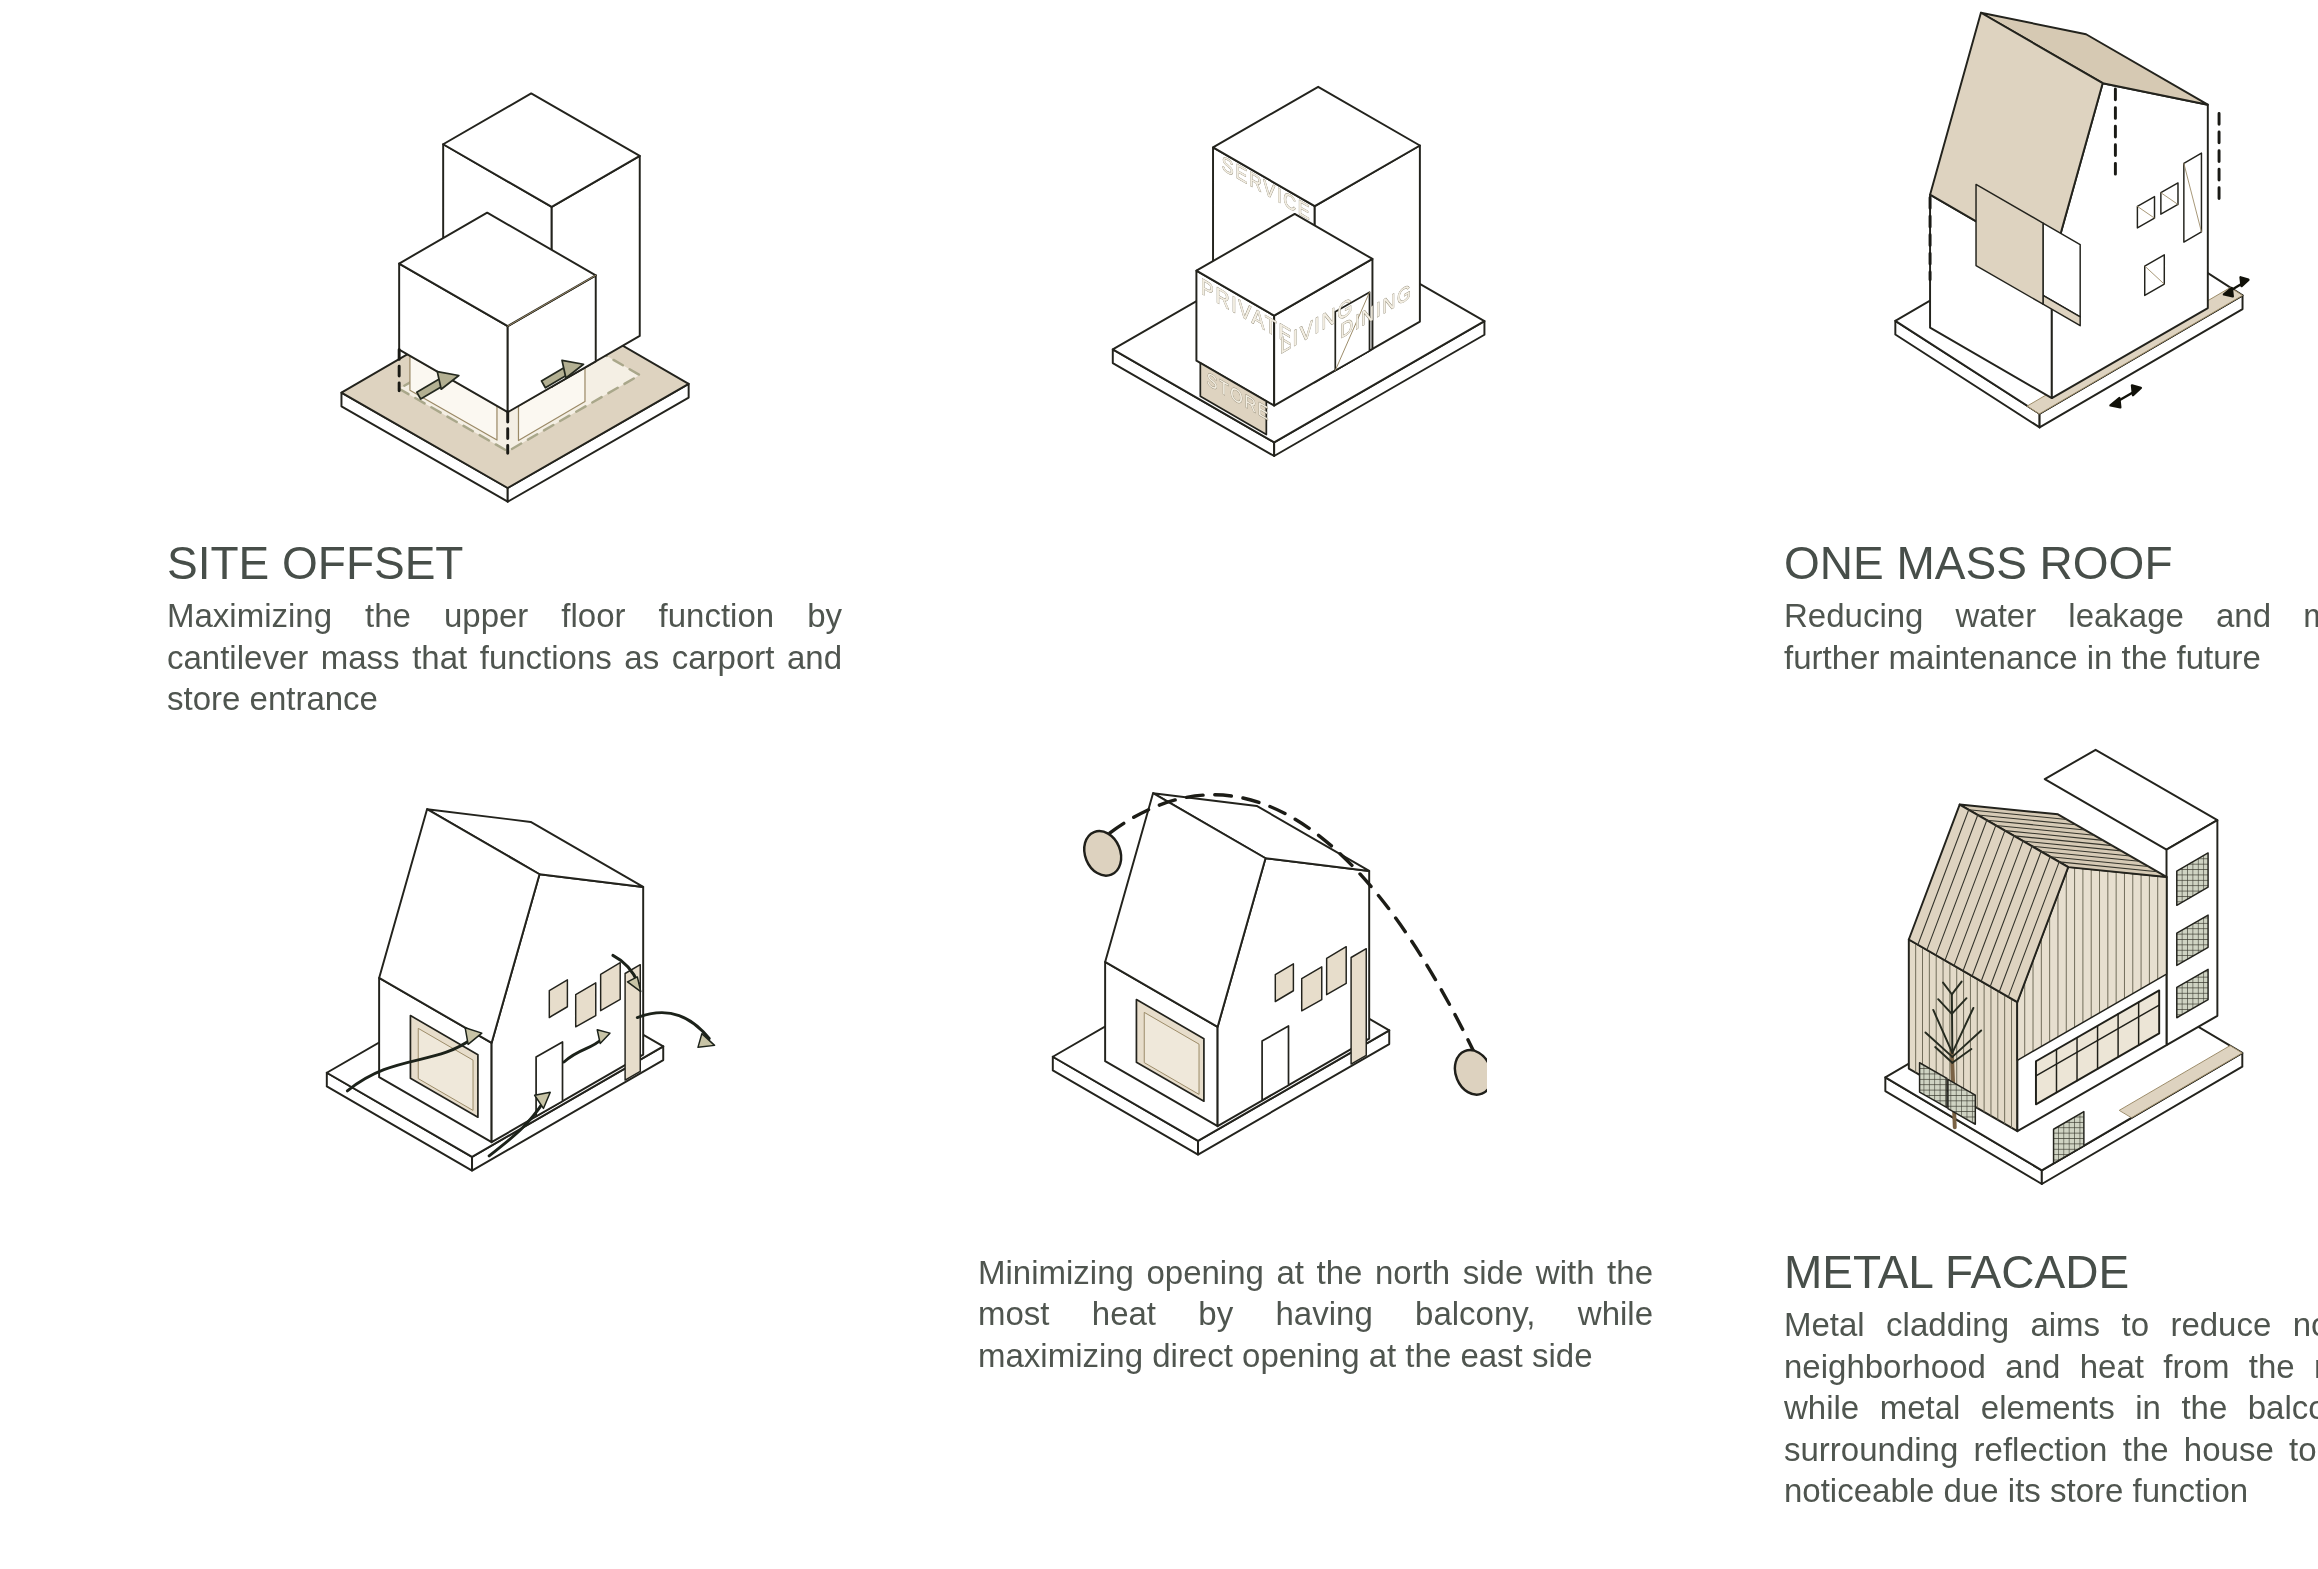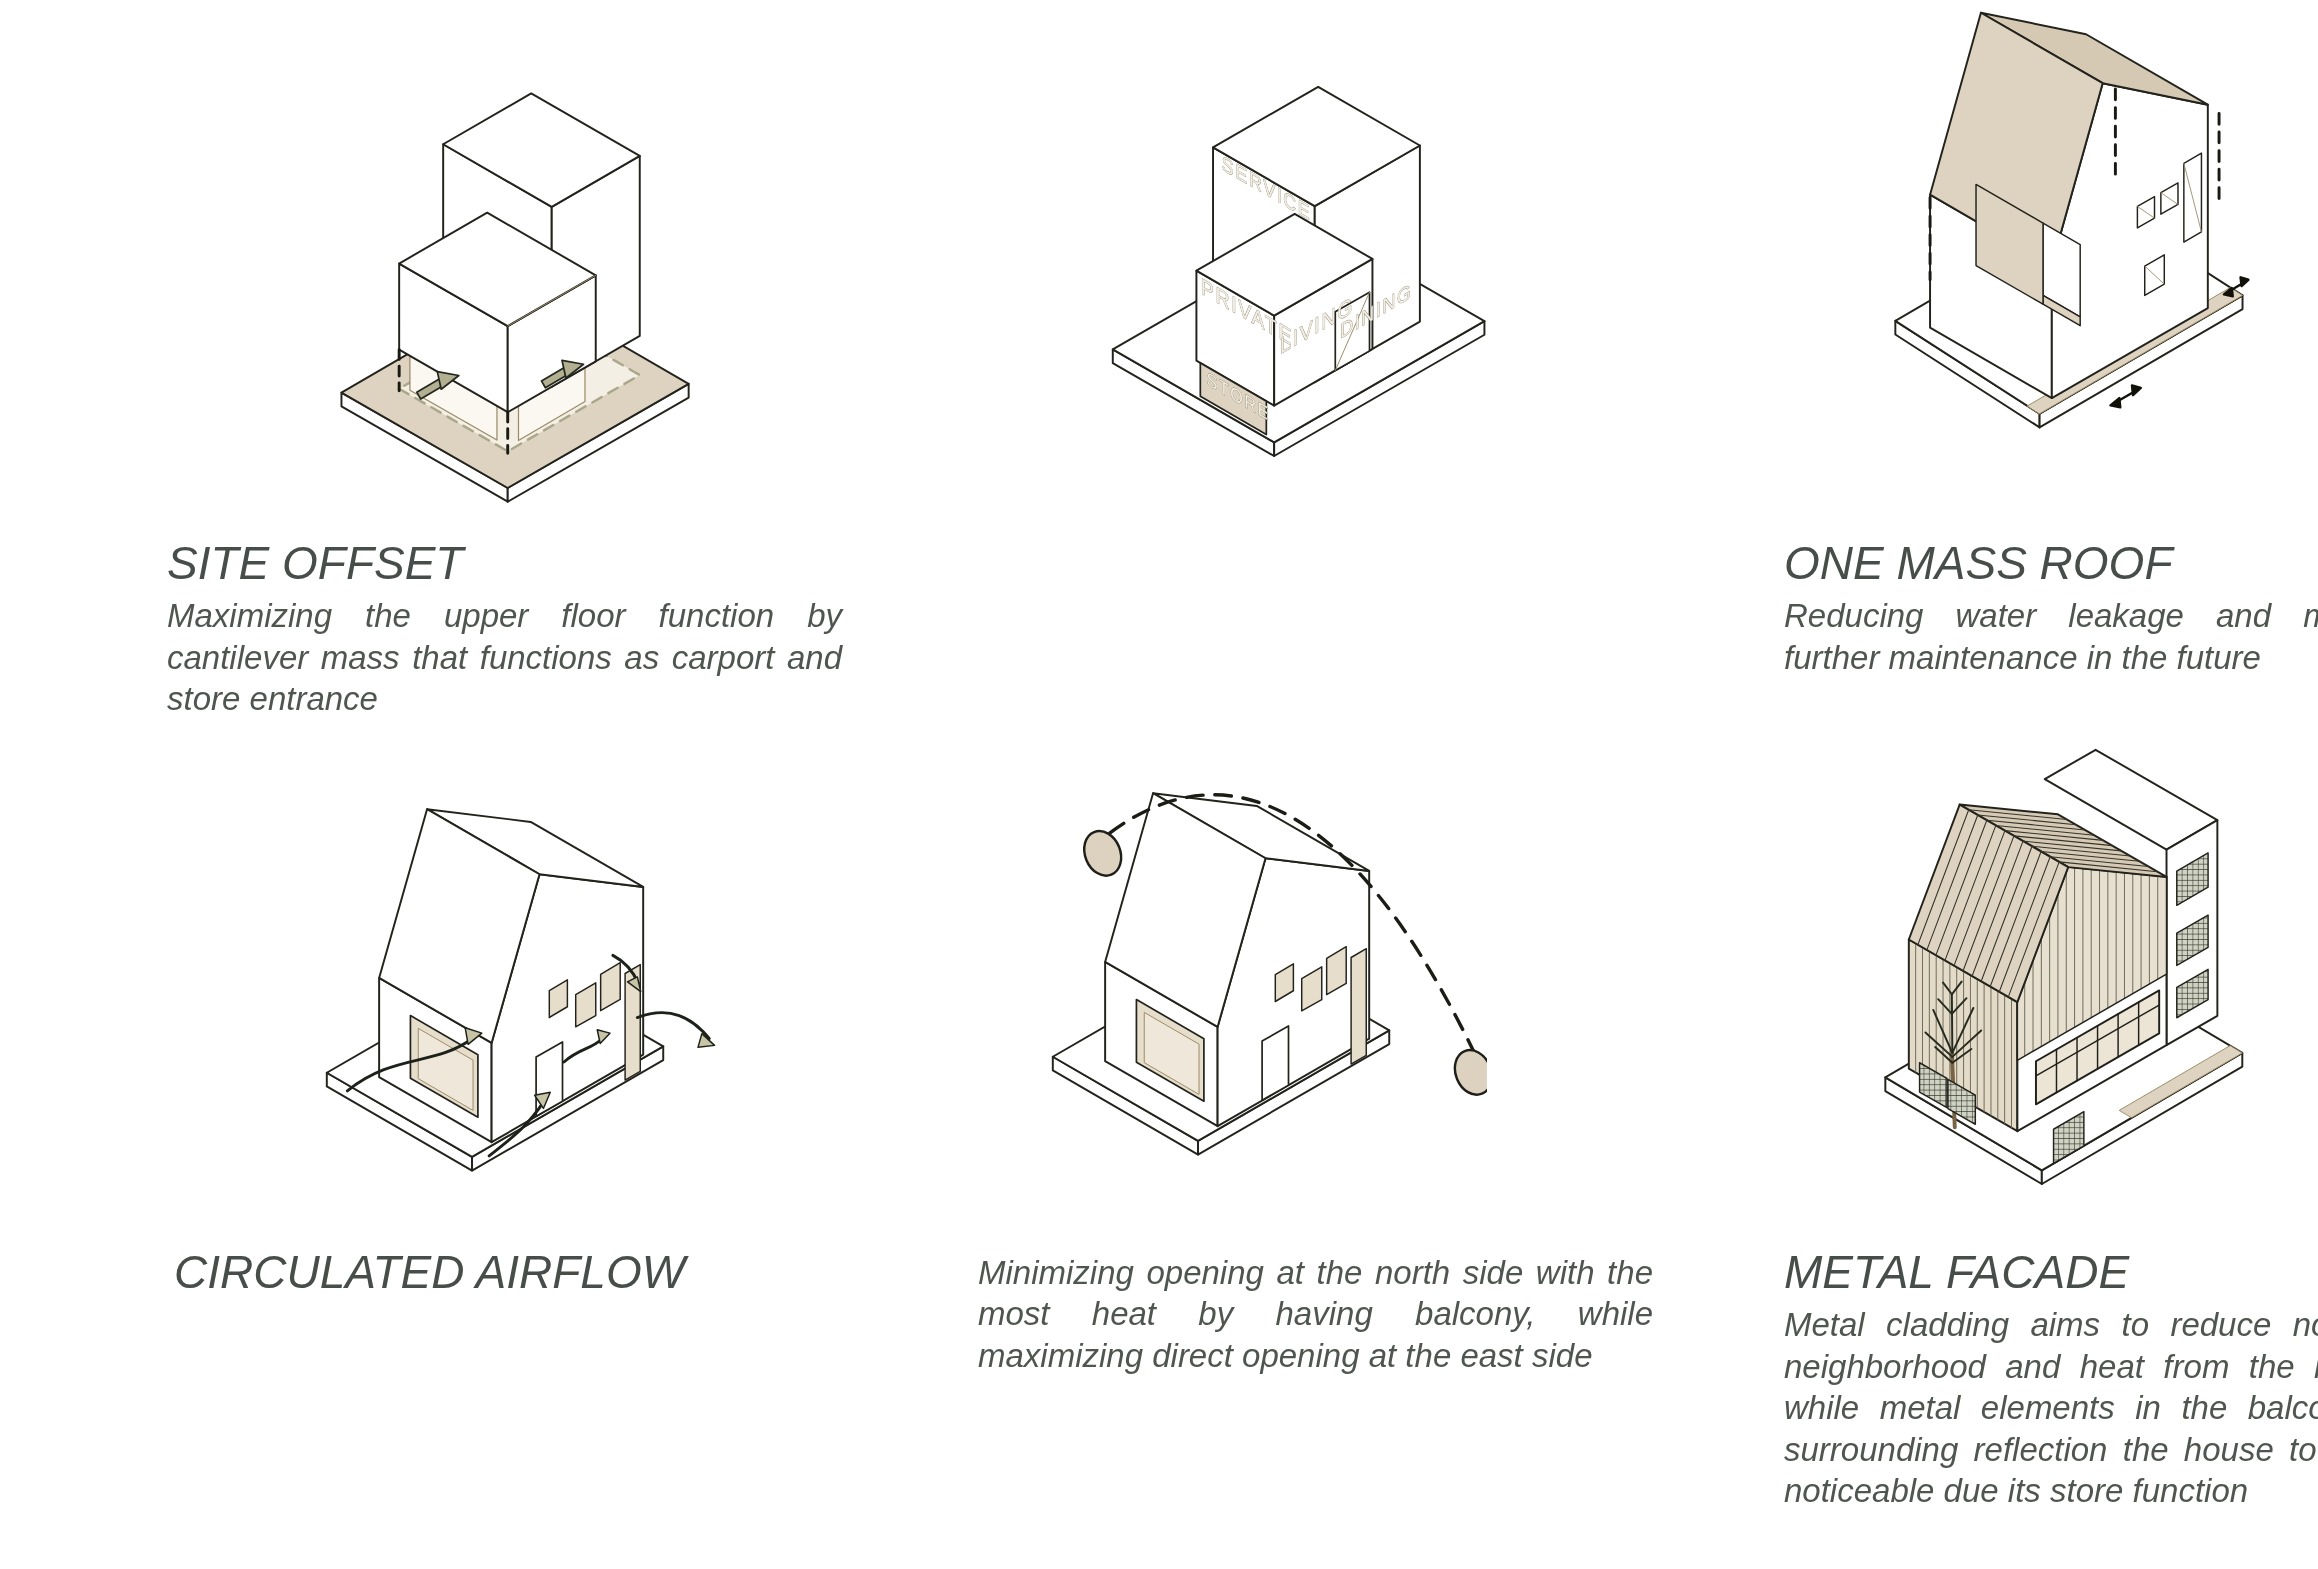--- a/index.html
+++ b/index.html
@@ -2,21 +2,21 @@
 <html style="font-size:7.4px"><head>
 <meta charset="utf-8">
 <style>
   * { margin:0; padding:0; box-sizing:border-box; }
   html,body { background:#ffffff; }
   .canvas {
     position:relative; width:2609px; height:1570px;
     background:#ffffff; overflow:hidden;
     font-family:"Liberation Sans", sans-serif;
   }
-  .textblock { position:absolute; width:675px;font-style:italic; }
+  .textblock { position:absolute; width:675px; }
   .card-title {
     font-size:46px; font-weight:400; letter-spacing:0px;
     color:#474e49; line-height:1.14; white-space:nowrap;
   }
   .card-desc {
     font-size:33px; font-weight:400; color:#4f554f;
     line-height:1.26; text-align:justify; margin-top:5.6px;
   }
   .figure { position:absolute; }
   svg text.facelabel {
@@ -398,21 +398,20 @@
 
   <div class="textblock" style="left:978px; top:537px;">
   </div>
 
   <div class="textblock" style="left:1784px; top:537px;">
     <div class="card-title">ONE MASS ROOF</div>
     <div class="card-desc">Reducing water leakage and minimizing further maintenance in the future</div>
   </div>
 
   <div class="textblock" style="left:174px; top:1246px;">
-    <div class="card-title">CIRCULATED AIRFLOW</div>
   </div>
 
   <div class="textblock" style="left:978px; top:1246px;">
     <div class="card-desc">Minimizing opening at the north side with the most heat by having balcony, while maximizing direct opening at the east side</div>
   </div>
 
   <div class="textblock" style="left:1784px; top:1246px;">
     <div class="card-title">METAL FACADE</div>
     <div class="card-desc">Metal cladding aims to reduce noise from neighborhood and heat from the northside, while metal elements in the balcony gives surrounding reflection the house to be more noticeable due its store function</div>
   </div>

